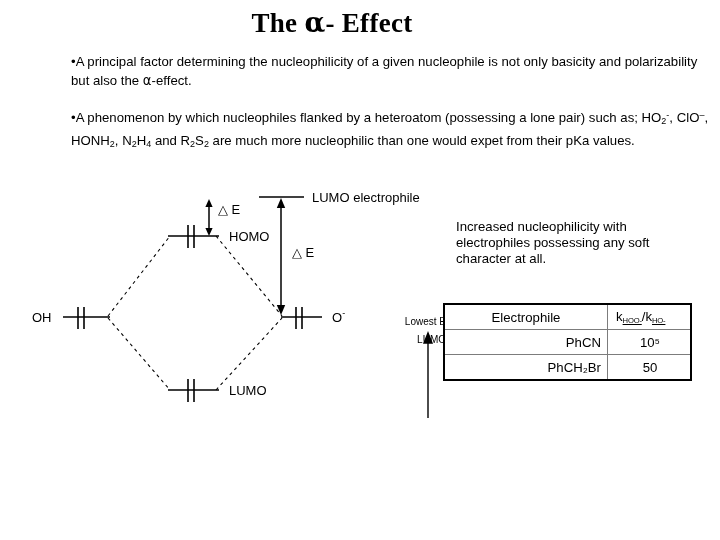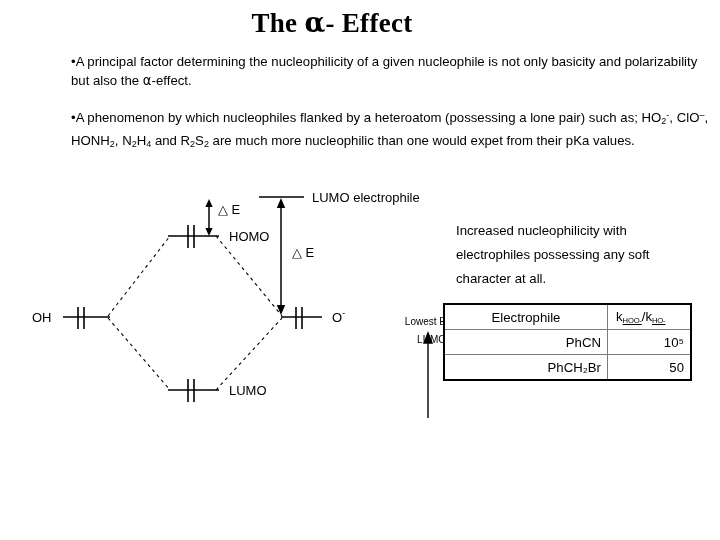--- a/index.html
+++ b/index.html
@@ -86,21 +86,21 @@
     fill: none;
   }
 
   
   #sidenote {
     position: absolute;
     left: 456px;
     top: 219px;
     width: 228px;
     font-size: 13.2px;
-    line-height: 24px;
+    line-height: 16px;
     color: #000;
   }
 
   
   #lowestE {
     position: absolute;
     left: 370px;
     top: 313px;
     width: 76px;
     font-size: 10px;
@@ -136,21 +136,21 @@
     color: #000;
     padding: 3px 6px;
     height: 18px;
   }
   #ratio-table td.c-name {
     width: 150px;
     text-align: right;
   }
   #ratio-table td.c-val {
     width: 68px;
-    text-align: right;
+    text-align: center;
     padding-left: 8px;
   }
   #ratio-table tr.head td {
     text-align: center;
   }
   #ratio-table td.c-val.head-val {
     text-align: left;
   }
   .ksub { font-size: 0.58em; vertical-align: -0.2em; letter-spacing: -0.2px; text-decoration: underline; }
 </style>

